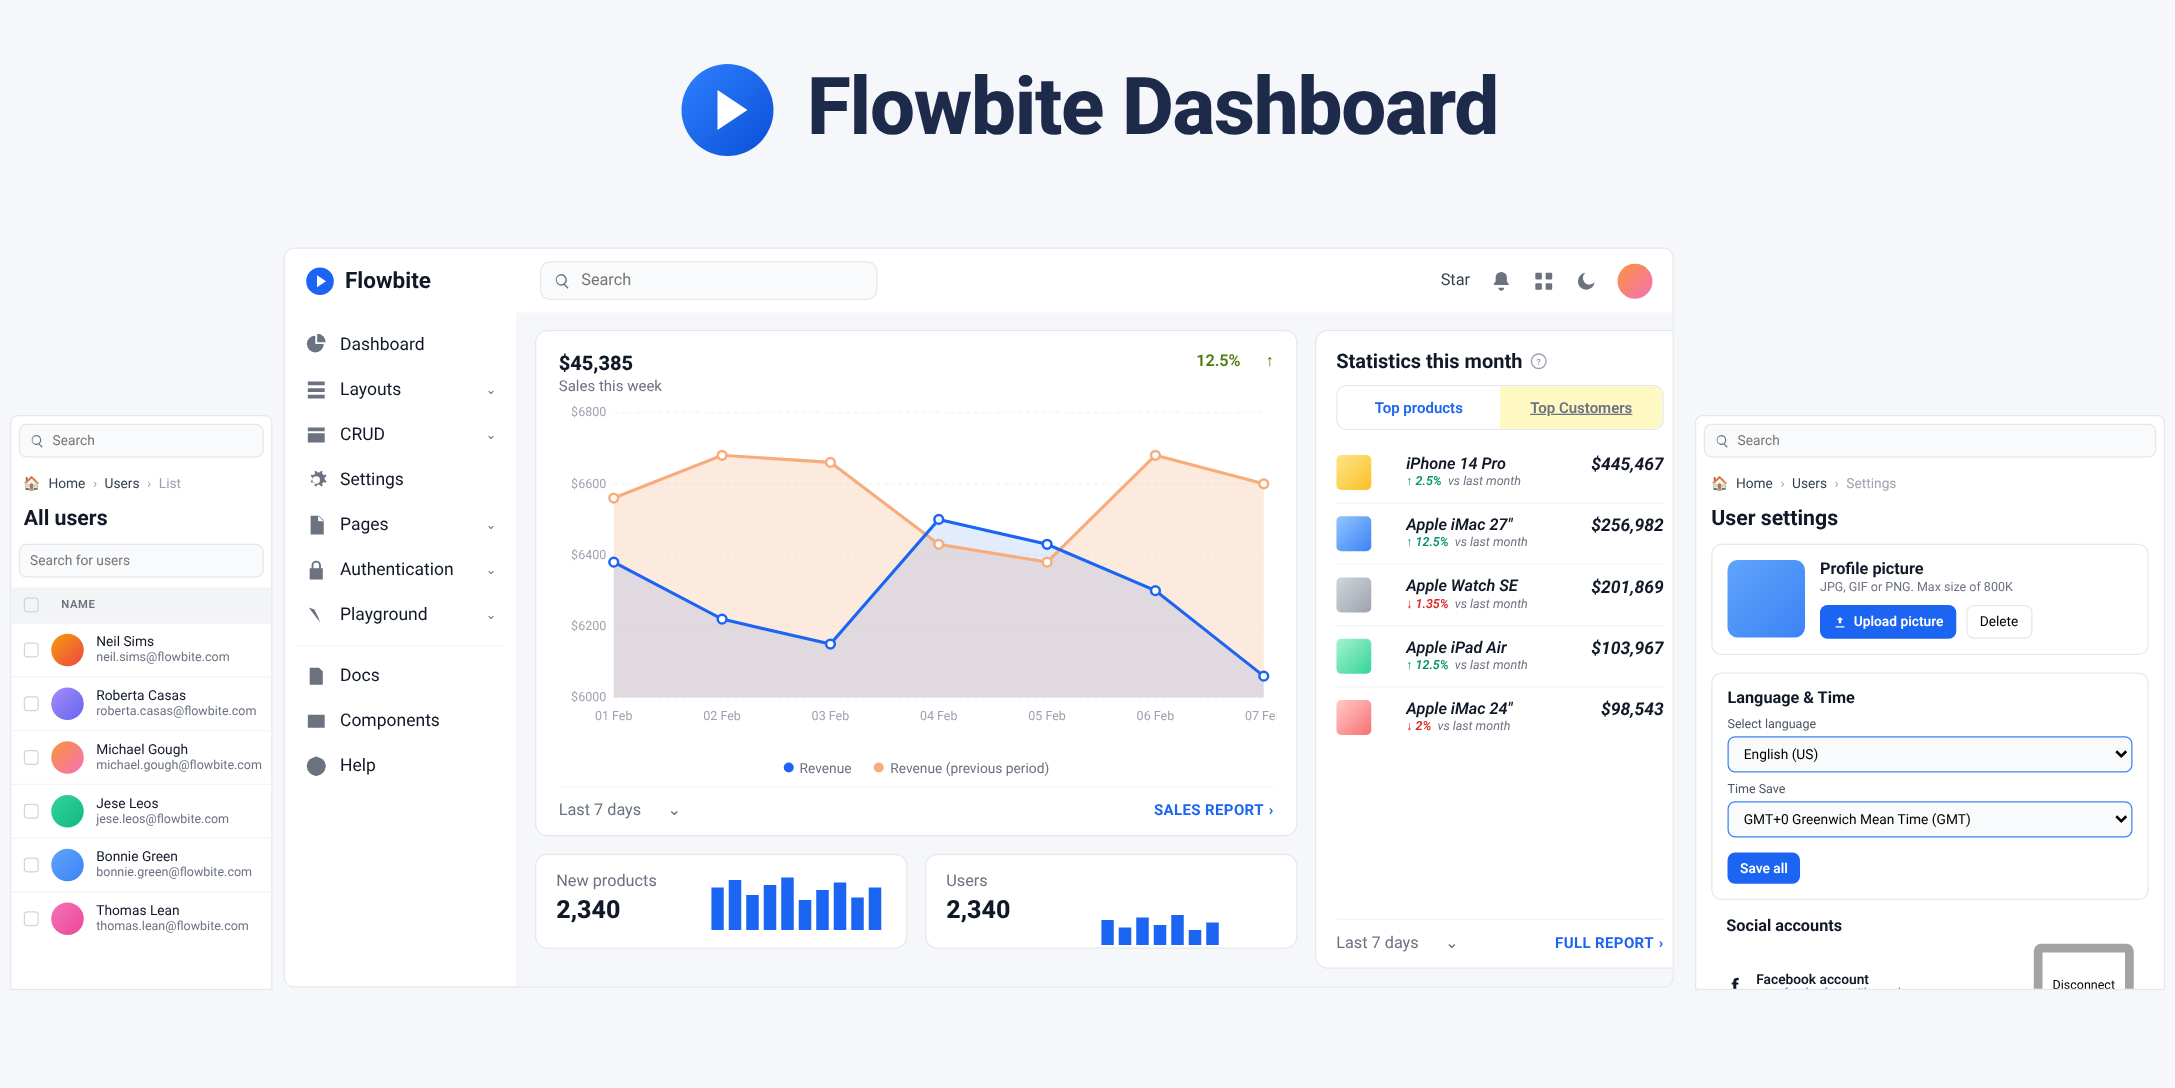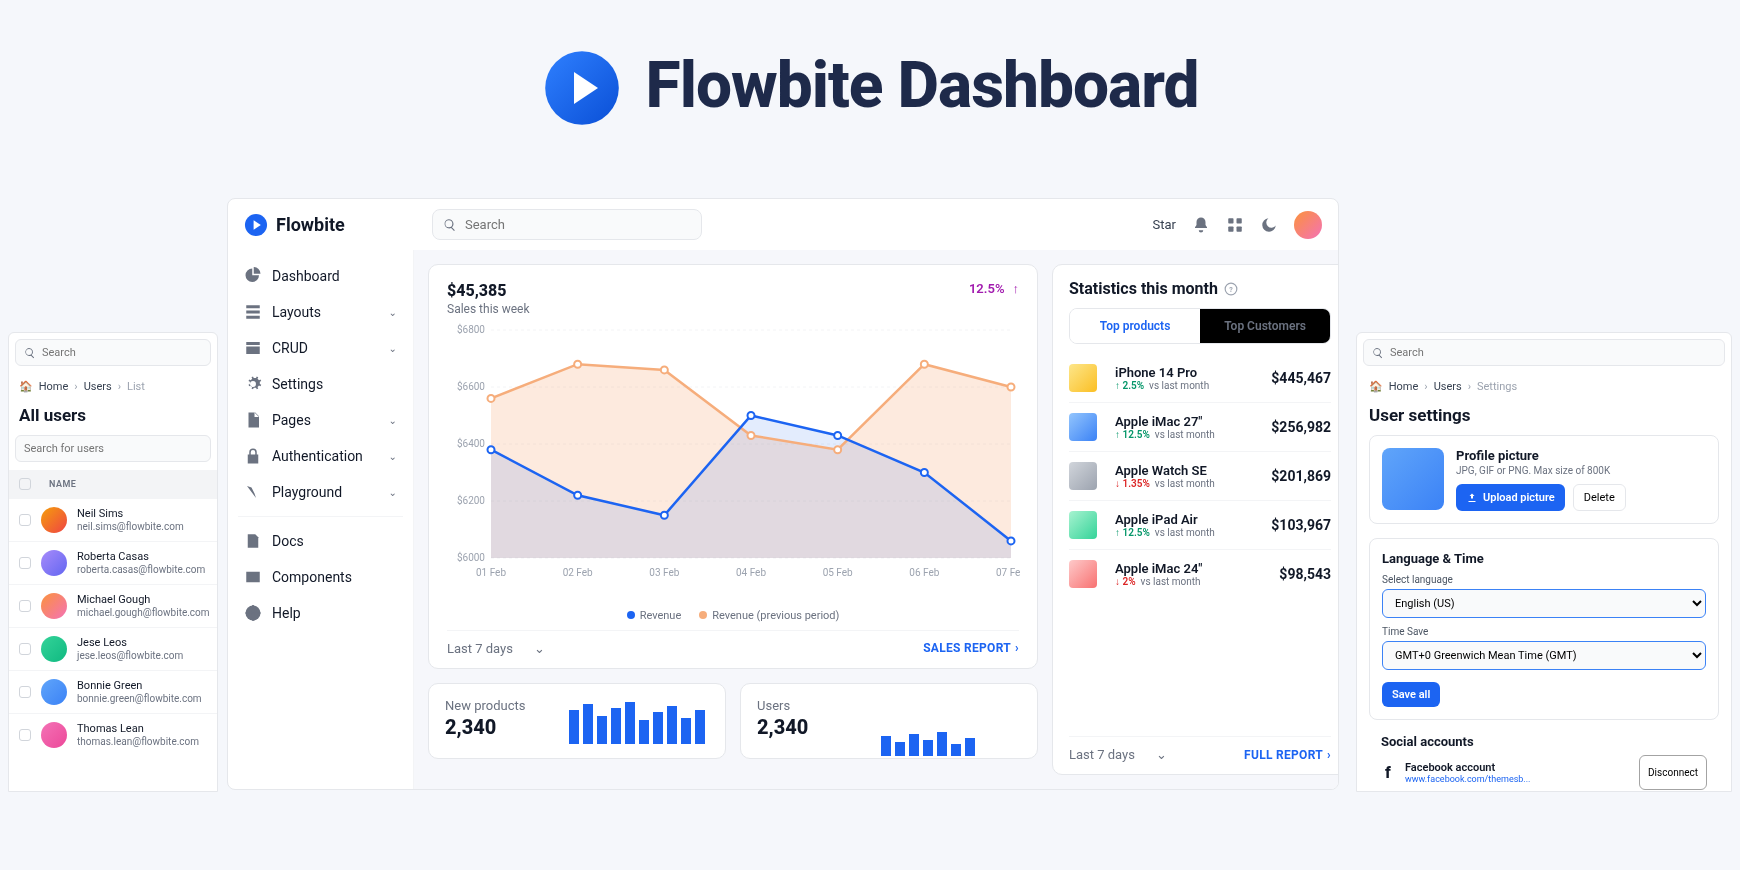--- a/index.html
+++ b/index.html
@@ -44,37 +44,37 @@
 .nav-item .nicon { width: 18px; height: 18px; fill: #6b7280; }
 .nav-item .chev { margin-left: auto; font-size: 10px; color: #6b7280; }
 .nav-divider { height: 1px; background: #f3f4f6; margin: 6px 4px; }
 
 .content { flex: 1; background: #f6f7fb; padding: 14px; display: grid; grid-template-columns: 610px 296px; grid-template-rows: auto auto; gap: 14px; overflow: hidden; }
 .card { background: #fff; border: 1px solid #e5e7eb; border-radius: 10px; }
 .sales-card { grid-column: 1; grid-row: 1; padding: 16px 18px 12px; display: flex; flex-direction: column; }
 .sales-head { display: flex; justify-content: space-between; align-items: flex-start; }
 .sales-head .amount { font-size: 16px; font-weight: 800; }
 .sales-head .sub { font-size: 12px; color: #6b7280; margin-top: 2px; }
-.sales-head .delta { font-size: 13px; color: #a21caf; font-weight: 600; display: flex; align-items: center; gap: 8px; }
+.sales-head .delta { font-size: 13px; color: #4d7c0f; font-weight: 600; display: flex; align-items: center; gap: 20px; }
 .chart-wrap { flex: 1; margin-top: 6px; }
 .chart-legend { display: flex; gap: 18px; justify-content: center; font-size: 11px; color: #6b7280; margin-top: 6px; }
 .chart-legend .dot { display: inline-block; width: 8px; height: 8px; border-radius: 50%; margin-right: 5px; }
 .card-foot { border-top: 1px solid #f3f4f6; display: flex; align-items: center; justify-content: space-between; padding-top: 10px; margin-top: 8px; font-size: 13px; }
 .card-foot .range { color: #6b7280; display: flex; align-items: center; gap: 21px; }
 .card-foot .link { color: #1c64f2; font-weight: 700; font-size: 12px; letter-spacing: .3px; display: flex; align-items: center; gap: 4px; }
 
 .stats-card { grid-column: 2; grid-row: 1 / span 2; padding: 14px 16px 12px; display: flex; flex-direction: column; }
 .stats-card h3 { font-size: 16px; font-weight: 700; display: flex; align-items: center; gap: 6px; }
 .stats-card h3 .info { width: 14px; height: 14px; fill: #9ca3af; }
 .tabs { display: flex; margin-top: 10px; border: 1px solid #e5e7eb; border-radius: 8px; overflow: hidden; }
 .tab { flex: 1; text-align: center; padding: 10px 4px; font-size: 12px; font-weight: 600; cursor: pointer; }
 .tab.active { color: #1c64f2; background: #fff; }
-.tab:not(.active) { color: #6b7280; background: #000000; }
+.tab:not(.active) { color: #6b7280; background: #fef9c3; text-decoration: underline; }
 .prod-list { margin-top: 10px; flex: 1; overflow: hidden; }
-.prod { display: flex; align-items: center; gap: 18px; padding: 10px 0; border-top: 1px solid #f3f4f6; }
+.prod { display: flex; align-items: flex-start; gap: 28px; padding: 10px 0; border-top: 1px solid #f3f4f6; font-style: italic; }
 .prod:first-child { border-top: none; }
 .prod .thumb { width: 28px; height: 28px; border-radius: 4px; flex: 0 0 auto; }
 .prod .pname { font-size: 13px; font-weight: 600; line-height: 1.2; }
 .prod .pmeta { font-size: 10px; color: #6b7280; }
 .prod .pmeta .up { color: #059669; font-weight: 600; }
 .prod .pmeta .down { color: #dc2626; font-weight: 600; }
 .prod .price { margin-left: auto; font-size: 14px; font-weight: 700; }
 
 .mini-row { grid-column: 1; grid-row: 2; display: grid; grid-template-columns: 1fr 1fr; gap: 14px; }
 .mini-card { padding: 14px 16px 0; overflow: hidden; height: 76px; }
@@ -96,21 +96,21 @@
 .settings-panel .pp-btns { display: flex; gap: 8px; margin-top: 8px; }
 .settings-panel .btn-primary { background: #1c64f2; color: #fff; border: none; border-radius: 6px; padding: 6px 10px; font-size: 11px; font-weight: 600; display: flex; align-items: center; gap: 5px; cursor: pointer; }
 .settings-panel .btn-ghost { background: #fff; border: 1px solid #e5e7eb; border-radius: 6px; padding: 6px 10px; font-size: 11px; cursor: pointer; }
 .settings-panel .label { font-size: 10px; color: #4b5563; margin-top: 8px; }
 .settings-panel select { width: 100%; margin-top: 4px; border: 1px solid #3b82f6; border-radius: 6px; padding: 6px 8px; font-size: 11px; background: #f9fafb; }
 .settings-panel .sect-title { font-size: 13px; font-weight: 700; margin-bottom: 6px; }
 .settings-panel .social-row { display: flex; align-items: center; gap: 10px; }
 .settings-panel .fb-icn { width: 14px; font-weight: 800; font-size: 16px; text-align: center; }
 .settings-panel .social-name { font-size: 11px; font-weight: 600; }
 .settings-panel .social-link { font-size: 9px; color: #1c64f2; }
-.settings-panel .disc-btn { margin-left: auto; background: #fff; border: 1px solid #a3a3a3; border-radius: 6px; padding: 11px 8px; font-size: 10px; cursor: pointer; }
+.settings-panel .disc-btn { margin-left: auto; background: #fff; border: 7px solid #a3a3a3; border-radius: 6px; padding: 21px 8px; font-size: 10px; cursor: pointer; }
 
 .avatar-col-0{background:linear-gradient(135deg,#f59e0b,#ef4444);}
 .avatar-col-1{background:linear-gradient(135deg,#a78bfa,#6366f1);}
 .avatar-col-2{background:linear-gradient(135deg,#fb923c,#f472b6);}
 .avatar-col-3{background:linear-gradient(135deg,#34d399,#10b981);}
 .avatar-col-4{background:linear-gradient(135deg,#60a5fa,#3b82f6);}
 .avatar-col-5{background:linear-gradient(135deg,#f472b6,#ec4899);}
 .thumb-col-0{background:linear-gradient(135deg,#fde68a,#fbbf24);}
 .thumb-col-1{background:linear-gradient(135deg,#93c5fd,#3b82f6);}
 .thumb-col-2{background:linear-gradient(135deg,#d1d5db,#9ca3af);}

